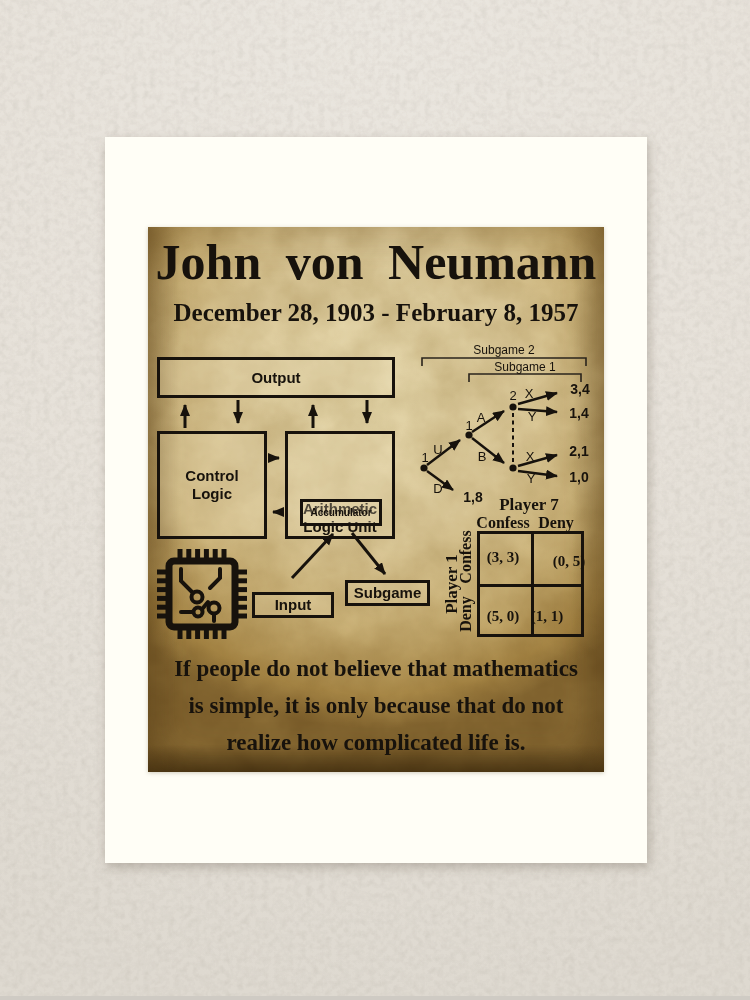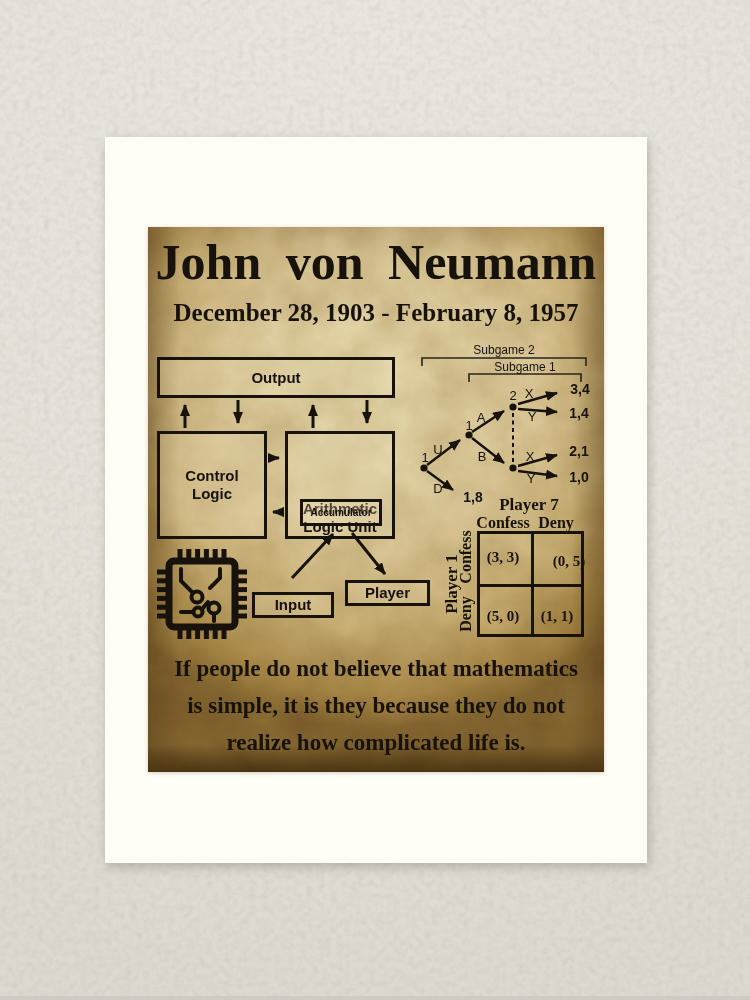--- a/index.html
+++ b/index.html
@@ -101,21 +101,21 @@
       <div class="box" style="left:137px; top:204px; width:110px; height:108px; align-items:flex-end; padding-top:5px;">
         <span style="width:80px;">Arithmetic Logic Unit</span>
       </div>
       <div class="box" style="left:152px; top:272px; width:82px; height:27px; font-size:10px;align-items:center;">
         <span>Accumulator</span>
       </div>
       <div class="box" style="left:104px; top:353px; width:82px; height:26px;margin-top:12px;">
         <span>Input</span>
       </div>
       <div class="box" style="left:197px; top:353px; width:85px; height:26px;">
-        <span>Player</span>
+        <span>Subgame</span>
       </div>
 
       <svg class="lines-svg" style="left:0; top:0;" width="456" height="545" aria-hidden="true">
         <defs>
           <marker id="ah" markerUnits="userSpaceOnUse" markerWidth="13" markerHeight="11" refX="11" refY="5" orient="auto">
             <path d="M0,0 L12,5 L0,10 Z" fill="#17120c"></path>
           </marker>
         </defs>
         <g stroke="#17120c" stroke-width="3" fill="none">
           <line x1="37" y1="201" x2="37" y2="178" marker-end="url(#ah)"></line>
@@ -215,23 +215,23 @@
       <div class="pl serif17 rot" style="left:303px; top:357px;">Player 1</div>
       <div class="pl serif16 rot" style="left:318px; top:330px;">Confess</div>
       <div class="pl serif16 rot" style="left:318px; top:387px;">Deny</div>
       <div class="grid">
         <div class="v"></div>
         <div class="h"></div>
       </div>
       <div class="pl serif15" style="left:355px; top:330px;">(3, 3)</div>
       <div class="pl serif15" style="left:409px; top:334px;margin-left:12px;">(0, 5)</div>
       <div class="pl serif15" style="left:355px; top:389px;">(5, 0)</div>
-      <div class="pl serif15" style="left:409px; top:389px;">(1, 1)</div>
+      <div class="pl serif15" style="left:399px; top:389px;">(1, 1)</div>
 
       <div class="quote">
         <div>If people do not believe that mathematics</div>
-        <div>is simple, it is they because they do not</div>
+        <div>is simple, it is only because that do not</div>
         <div>realize how complicated life is.</div>
       </div>
 
     </div>
   </div>
 </div>
 
 </body></html>

